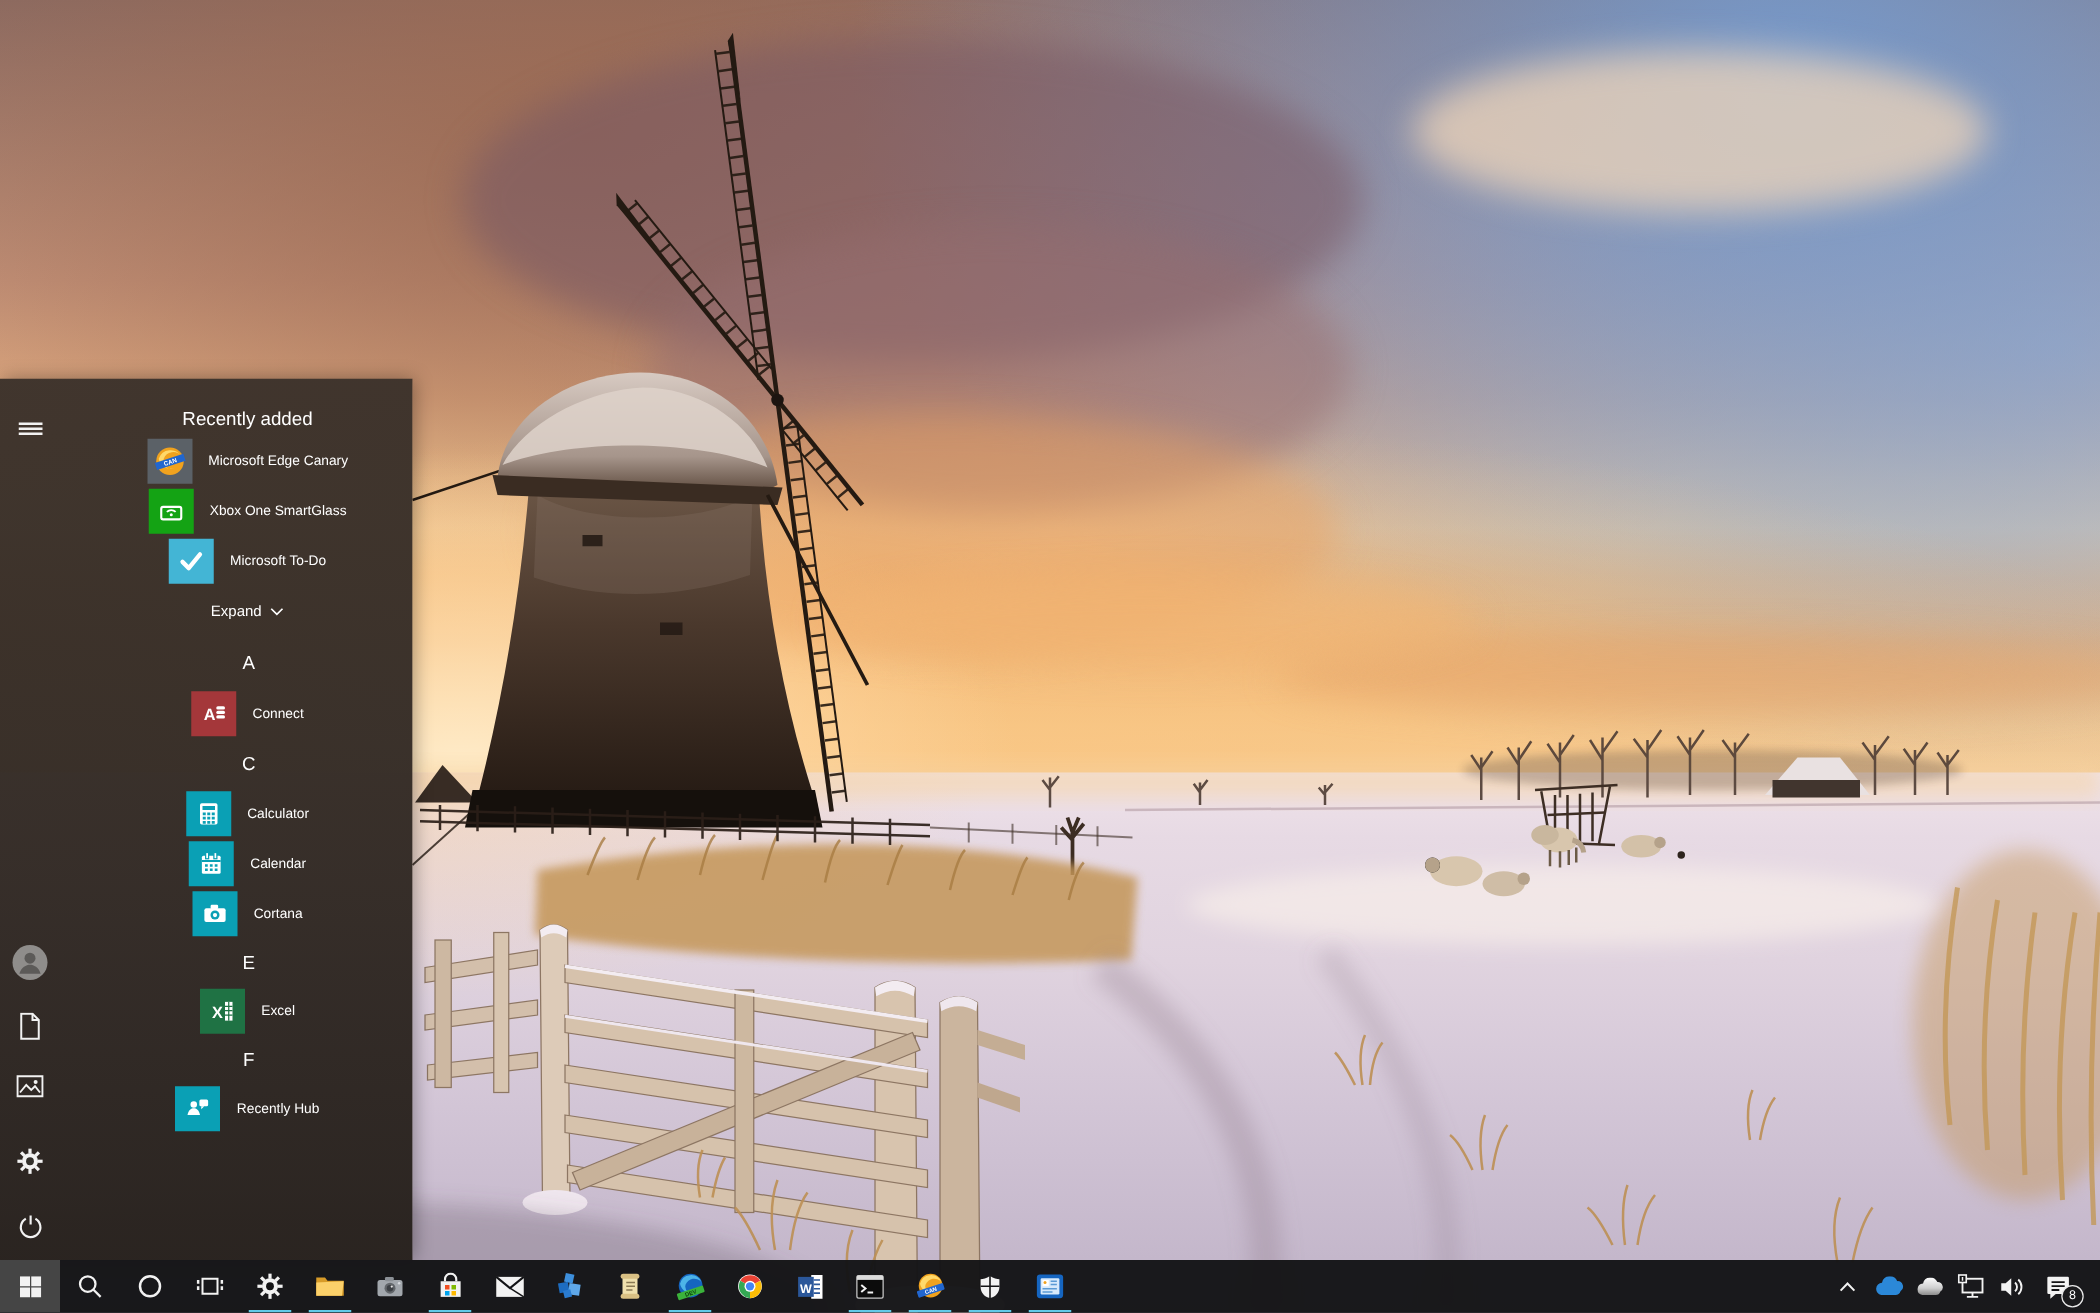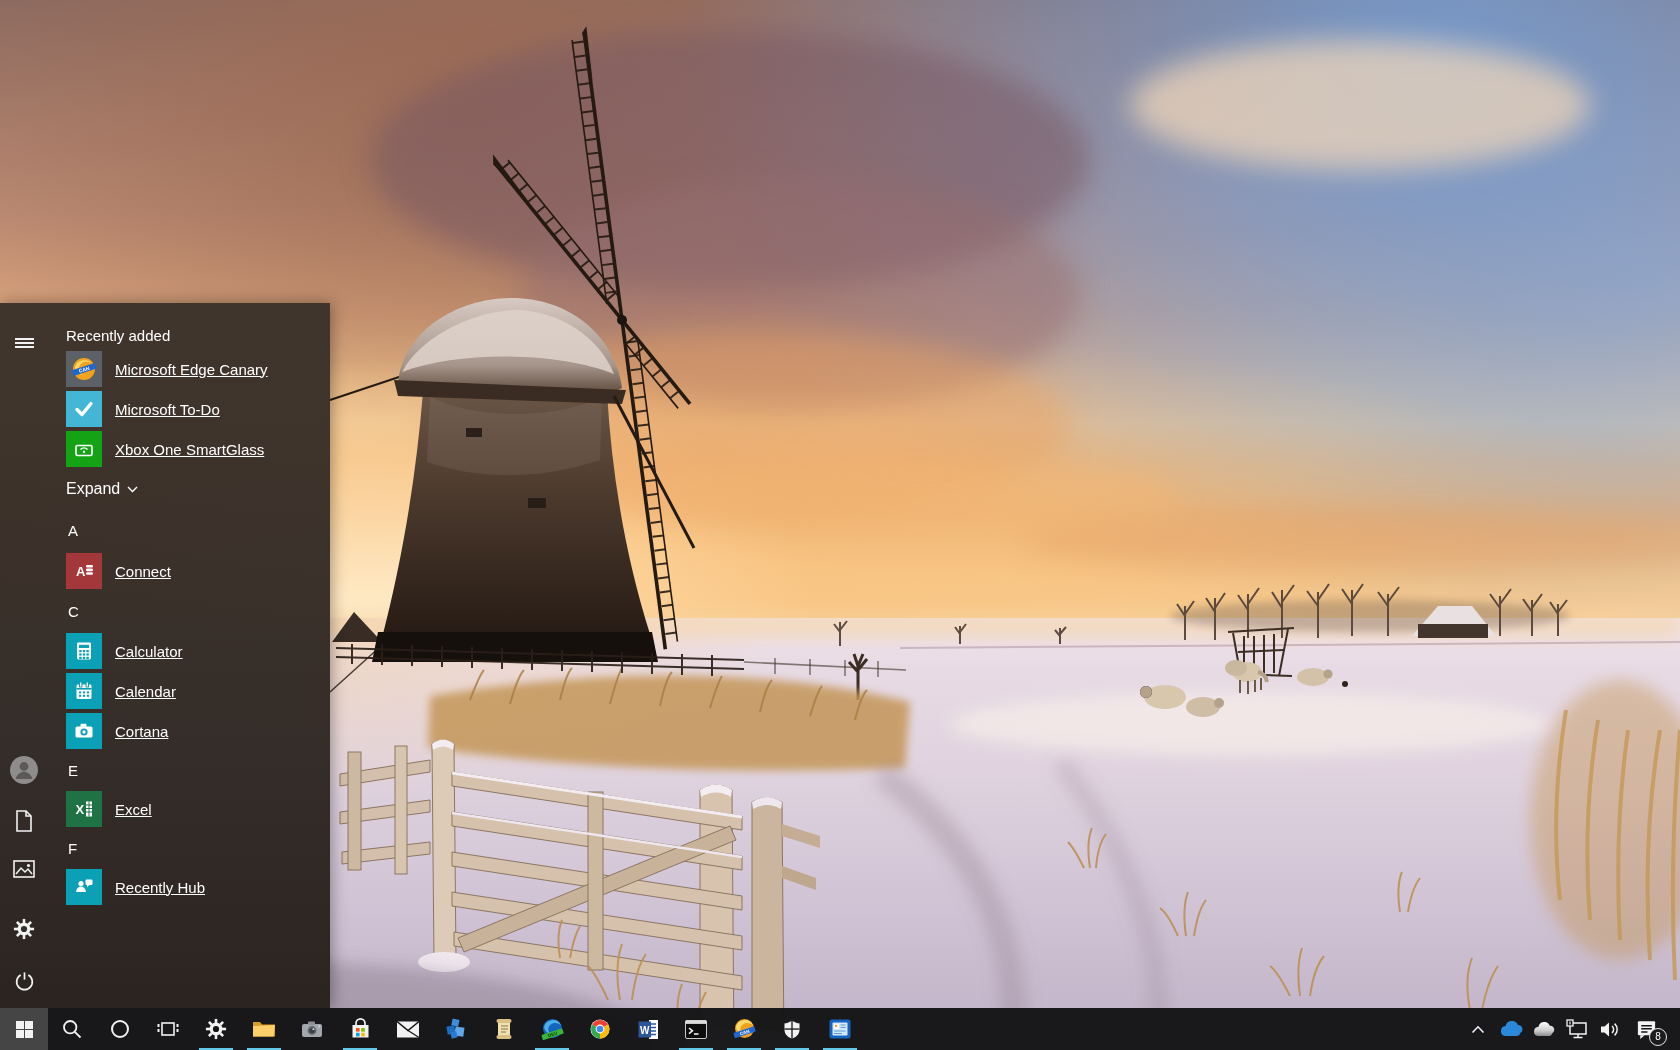--- a/index.html
+++ b/index.html
@@ -27,28 +27,28 @@
       radial-gradient(ellipse 700px 260px at 18% 0%, rgba(250,210,156,.5), rgba(250,210,156,0) 70%),
       linear-gradient(to bottom,#f0e3ea 0%,#e7dae4 12%,#e0d3df 35%,#d2c5d6 62%,#bfb2c7 100%);}
   .scene{position:absolute;left:0;top:0;}
   
   .start-menu{position:absolute;left:0;top:303px;width:330px;height:705px;overflow:hidden;
     background:linear-gradient(to bottom,rgba(60,50,43,.97),rgba(49,41,36,.97) 55%,rgba(40,34,30,.98));
     box-shadow:2px 0 14px rgba(0,0,0,.35);color:#fff;}
   .rail-icon{position:absolute;left:0;width:48px;height:40px;display:flex;align-items:center;justify-content:center;}
   .hamburger div{width:19px;height:2px;background:#f2f2f2;margin:2.2px 0;}
   .app-list{position:absolute;left:48px;top:0;width:282px;padding-top:18px;}
-  .row{display:flex;align-items:center;}
+  .row{display:flex;align-items:center;justify-content:center;}
   .r-label{height:28px;font-size:15px;color:#fff;padding-left:18px;}
   .r-letter{height:42px;font-size:15px;padding-left:20px;}
   .r-letter.sm{height:38px;}
   .r-app{height:40px;padding-left:18px;}
-  .r-expand{height:40px;font-size:16px;padding-left:18px;display:flex;align-items:center;gap:7px;}
+  .r-expand{height:40px;font-size:12px;padding-left:18px;display:flex;align-items:center;gap:7px;}
   .tile{width:36px;height:36px;flex:0 0 36px;display:flex;align-items:center;justify-content:center;position:relative;overflow:hidden;}
-  .app-label{font-size:15px;margin-left:13px;white-space:nowrap;text-decoration:underline;}
+  .app-label{font-size:11px;margin-left:13px;white-space:nowrap;}
   .t-gray{background:#5b6167}.t-todo{background:#43b5d5}.t-green{background:#14a314}
   .t-red{background:#a4373a}.t-cyan{background:#0aa0b5}.t-blue{background:#0c63b6}.t-excel{background:#1f7244}
   
   .taskbar{position:absolute;left:0;top:1008px;width:1680px;height:42px;background:rgba(20,20,22,.97);
     display:flex;align-items:stretch;z-index:5;}
   .tb-btn{width:48px;height:42px;display:flex;align-items:center;justify-content:center;position:relative;flex:0 0 48px;}
   .tb-btn.active{background:#454545;}
   .underline{position:absolute;left:7px;right:7px;bottom:0;height:2.5px;background:#62c9e8;}
   .tray{margin-left:auto;display:flex;align-items:center;padding-right:14px;}
   .tray-ic{width:33px;height:42px;display:flex;align-items:center;justify-content:center;position:relative;}
@@ -334,37 +334,37 @@
             <g transform="rotate(-18 15 15)">
               <rect x="3" y="12.5" width="24" height="6" fill="#2166cf"></rect>
               <text x="15" y="17.3" font-size="5" font-weight="bold" fill="#fff" text-anchor="middle" font-family="Liberation Sans, sans-serif">CAN</text>
             </g>
           </svg>
         </div>
         <span class="app-label">Microsoft Edge Canary</span>
       </div>
 
       <div class="row r-app">
-        <div class="tile t-todo">
-          <svg width="22" height="22" viewBox="0 0 22 22">
-              <path d="M4,11.5 L9,16.5 L18,5.5" fill="none" stroke="#fff" stroke-width="3.4" stroke-linecap="round" stroke-linejoin="round"></path>
-            </svg>
-        </div>
-        <span class="app-label">Microsoft To-Do</span>
-      </div>
-
-      <div class="row r-app">
         <div class="tile t-green">
           <svg width="22" height="22" viewBox="0 0 22 22">
             <rect x="3" y="7.5" width="16" height="10" rx="1.5" fill="none" stroke="#fff" stroke-width="1.7"></rect>
             <path d="M7.5,11.5 a5,5 0 0 1 7,0" fill="none" stroke="#fff" stroke-width="1.5"></path>
             <circle cx="11" cy="13.8" r="1.2" fill="#fff"></circle>
           </svg>
         </div>
         <span class="app-label">Xbox One SmartGlass</span>
+      </div>
+
+      <div class="row r-app">
+        <div class="tile t-todo">
+          <svg width="22" height="22" viewBox="0 0 22 22">
+              <path d="M4,11.5 L9,16.5 L18,5.5" fill="none" stroke="#fff" stroke-width="3.4" stroke-linecap="round" stroke-linejoin="round"></path>
+            </svg>
+        </div>
+        <span class="app-label">Microsoft To-Do</span>
       </div>
 
       <div class="row r-expand">
         <span>Expand</span>
         <svg width="11" height="7" viewBox="0 0 11 7">
           <path d="M1,1 L5.5,5.5 L10,1" fill="none" stroke="#fff" stroke-width="1.4"></path>
         </svg>
       </div>
 
       <div class="row r-letter">

